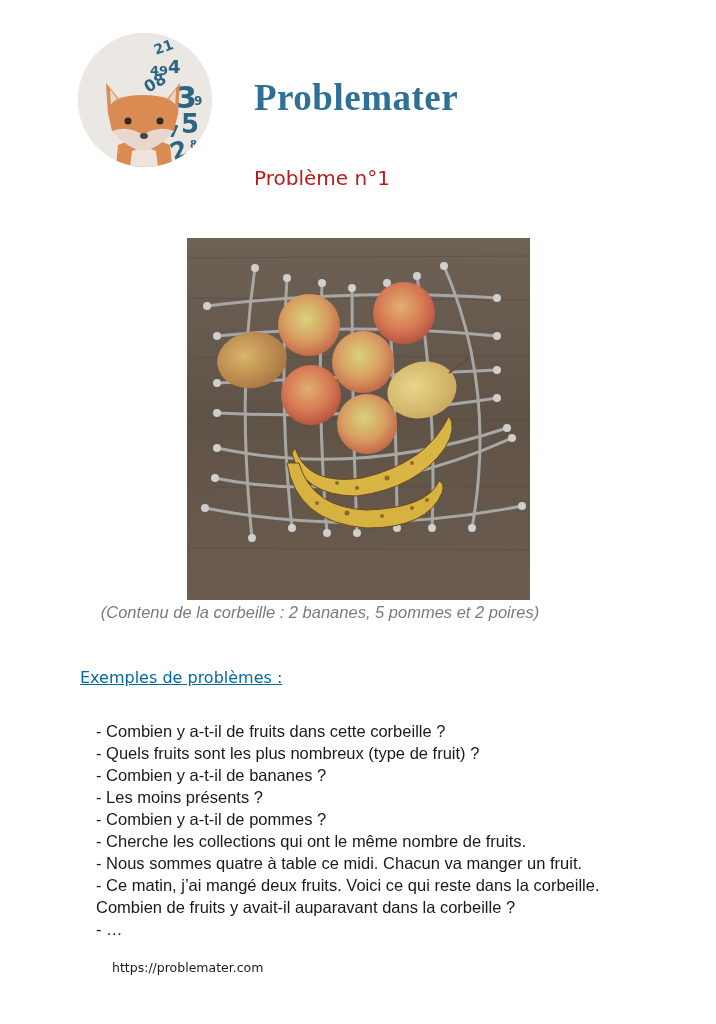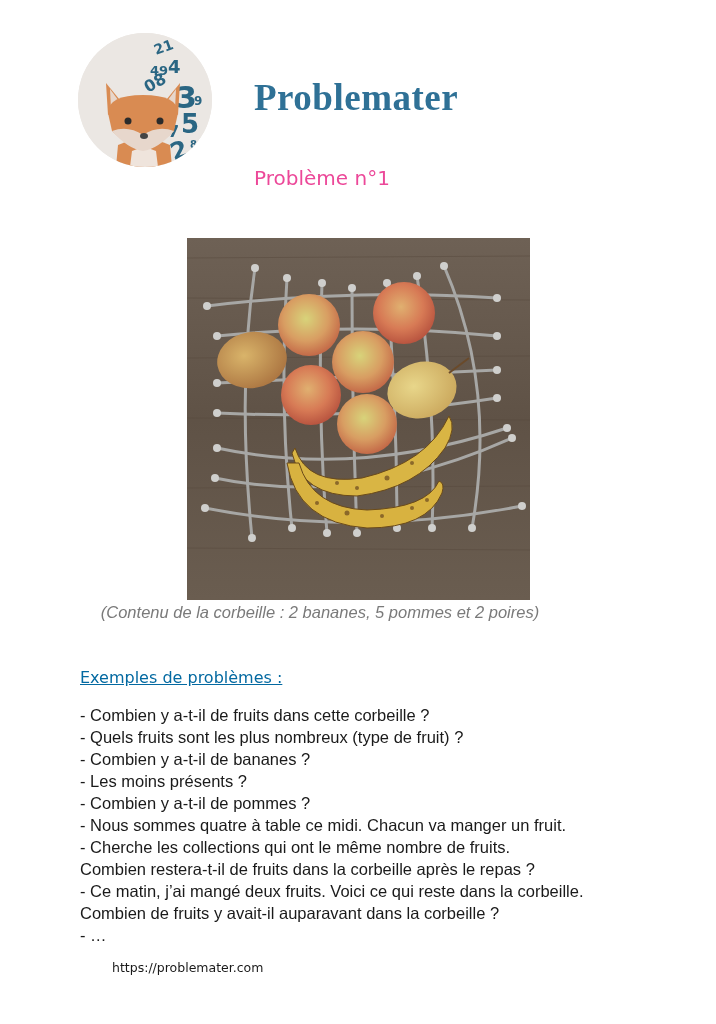--- a/index.html
+++ b/index.html
@@ -11,37 +11,37 @@
       position: absolute; left: 78px; top: 33px; width: 134px; height: 134px;
       border-radius: 50%; background: #ebe7e3; overflow: hidden;
     }
     .logo svg { width: 134px; height: 134px; display: block; }
     .brand {
       position: absolute; left: 254px; top: 76px; font-size: 37px; font-weight: bold;
       color: #2f7196; letter-spacing: 0.5px; font-family: Liberation Serif, serif;
     }
     .title {
       position: absolute; left: 0; width: 644px; top: 164px; text-align: center;
-      font-family: "DejaVu Sans", sans-serif; font-size: 20px; color: #ec4899; line-height: 29px;
+      font-family: "DejaVu Sans", sans-serif; font-size: 20px; color: #b91c1c; line-height: 29px;
     }
     .photo {
       position: absolute; left: 187px; top: 238px; width: 343px; height: 362px; overflow: hidden;
       background: #6b5d50;
     }
     .photo svg { width: 343px; height: 362px; display: block; }
     .caption {
       position: absolute; left: 0; width: 640px; top: 603px; text-align: center;
       font-style: italic; font-size: 16.5px; color: #7a7a7a;
     }
     .examples-heading {
       position: absolute; left: 80px; top: 668px; font-family: "DejaVu Sans", sans-serif;
       font-size: 16px; text-decoration: underline; color: #0369a1;
     }
     .problems {
-      position: absolute; left: 80px; top: 704px; width: 600px; margin: 0; padding: 0; list-style: none;
+      position: absolute; left: 80px; top: 704px; width: 600px; margin: 16px; padding: 0; list-style: none;
       font-size: 16.5px; line-height: 22px; color: #1a1a1a;
     }
     .problems li { margin: 0; padding: 0; }
     .footer-url {
       position: absolute; left: 80px; top: 960px; font-family: "DejaVu Sans", sans-serif;
       font-size: 12.5px; color: #1a1a1a; margin-left: 32px;
     }
   </style>
 </head>
 <body>
@@ -197,21 +197,20 @@
 <div class="caption">(Contenu de la corbeille : 2 bananes, 5 pommes et 2 poires)</div>
 
 <div class="examples-heading">Exemples de problèmes :</div>
 
 <ul class="problems">
   <li>- Combien y a-t-il de fruits dans cette corbeille ?</li>
   <li>- Quels fruits sont les plus nombreux (type de fruit) ?</li>
   <li>- Combien y a-t-il de bananes ?</li>
   <li>- Les moins présents ?</li>
   <li>- Combien y a-t-il de pommes ?</li>
+  <li>- Cherche les collections qui ont le même nombre de fruits.</li>
   <li>- Nous sommes quatre à table ce midi. Chacun va manger un fruit.</li>
-  <li>- Cherche les collections qui ont le même nombre de fruits.</li>
-  <li>Combien restera-t-il de fruits dans la corbeille après le repas ?</li>
   <li>- Ce matin, j’ai mangé deux fruits. Voici ce qui reste dans la corbeille.</li>
   <li>Combien de fruits y avait-il auparavant dans la corbeille ?</li>
   <li>- …</li>
 </ul>
 
 <div class="footer-url">https://problemater.com</div>
 
 </body></html>

